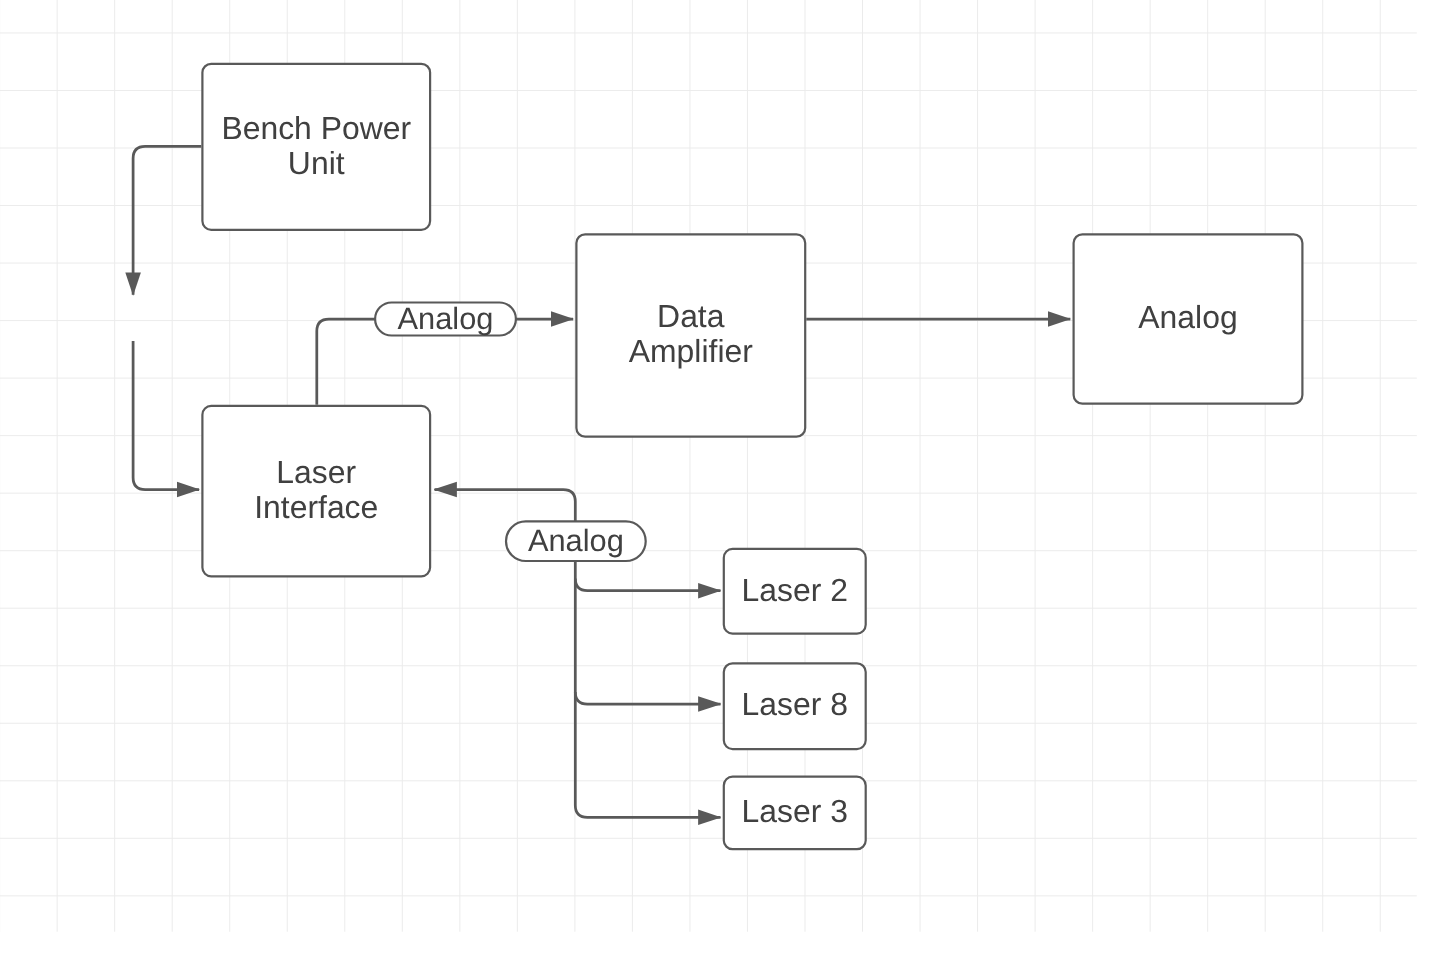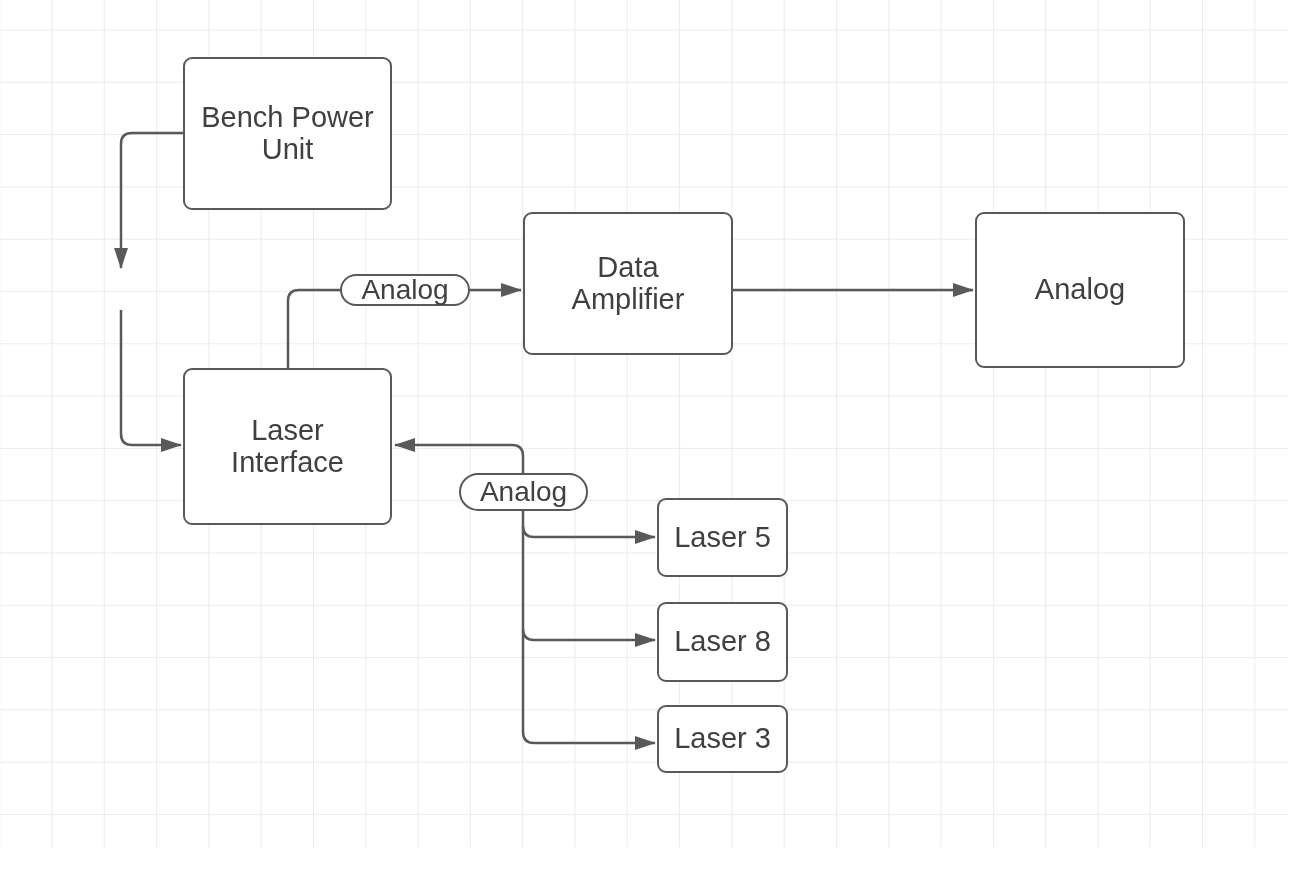--- a/index.html
+++ b/index.html
@@ -51,21 +51,21 @@
     line-height: 1.1;
   }
   .pill {
     border-radius: 999px;
     font-size: 28px;
     line-height: 1;
   }
   
   .n-bpu   { left: 183px; top:  57px; width: 209px; height: 153px; }
   .n-li    { left: 183px; top: 368px; width: 209px; height: 157px; }
-  .n-da    { left: 523px; top: 212px; width: 210px; height: 143px; }
+  .n-da    { left: 523px; top: 212px; width: 210px; height: 186px; }
   .n-proc  { left: 975px; top: 212px; width: 210px; height: 156px; }
   .n-l1    { left: 657px; top: 498px; width: 131px; height:  79px; }
   .n-l2    { left: 657px; top: 602px; width: 131px; height:  80px; }
   .n-l3    { left: 657px; top: 705px; width: 131px; height:  68px; }
   
   .p-24v   { left:  55px; top: 270px; width: 128px; height: 40px; }
   .p-ana1  { left: 340px; top: 274px; width: 130px; height: 32px; }
   .p-eth   { left: 773px; top: 272px; width: 158px; height: 37px; }
   .p-ana2  { left: 459px; top: 473px; width: 129px; height: 38px; }
 </style>
@@ -111,21 +111,21 @@
   <div class="node n-da">
     <span>Data
 Amplifier</span>
   </div>
 
   <div class="node n-proc">
     <span>Analog</span>
   </div>
 
   <div class="node n-l1">
-    <span>Laser 5</span>
+    <span>Laser 2</span>
   </div>
 
   <div class="node n-l2">
     <span>Laser 8</span>
   </div>
 
   <div class="node n-l3">
     <span>Laser 3</span>
   </div>
 

